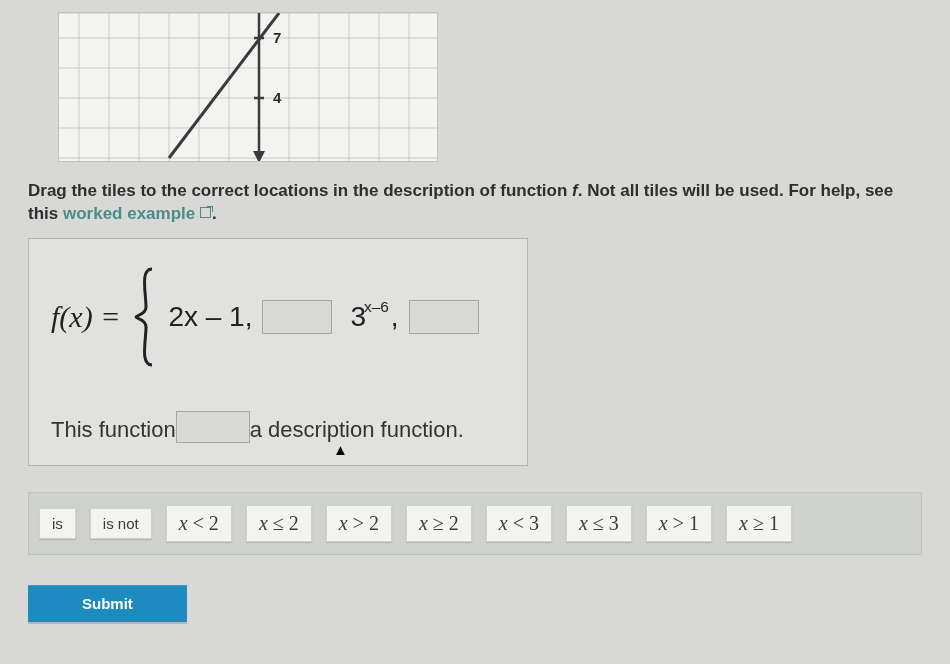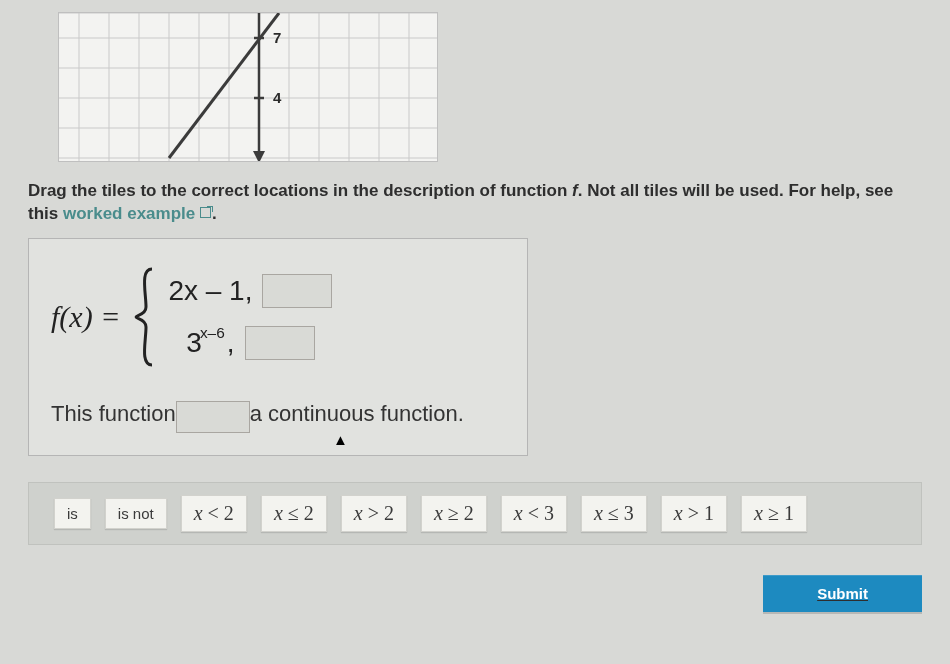--- a/index.html
+++ b/index.html
@@ -78,56 +78,54 @@
     gap: 10px;
     font-size: 30px;
     font-style: italic;
     font-family: "Times New Roman", serif;
     color: #222;
   }
   .fx-label { font-style: italic; }
   .brace-svg { flex: 0 0 auto; }
   .pieces {
     display: flex;
-    flex-direction: column;
     gap: 18px;
     font-size: 28px;
     font-style: normal;
     font-family: Arial, Helvetica, sans-serif;
-    align-items: center;
   }
   .piece-line { display: flex; align-items: center; gap: 10px; }
   .piece-expr { white-space: nowrap; }
   .sup { font-size: 0.55em; position: relative; top: -0.9em; left: -2px; letter-spacing: 0px;}
   .drop-slot {
     width: 64px; height: 32px;
     border: 1px solid #a9a6a1;
     background: #d9dad6;
   }
   .drop-slot.big {
     width: 70px; height: 34px;
   }
 
   .sentence {
-    margin-top: 34px;
-    display: flex;
-    align-items: flex-start;
+    margin-top: 44px;
+    display: flex;
+    align-items: flex-end;
     font-size: 22px;
     color: #333;
   }
   .sentence .drop-slot {
     width: 74px; height: 32px;
   }
 
   
   .tiles-bar {
     margin-top: 26px;
     background: #cfd1cd;
     border: 1px solid #c0c2be;
-    padding: 12px 25px;
+    padding: 12px 10px;
     display: flex;
     gap: 14px;
     align-items: center;
   }
   .tile {
     background: #f3f3ef;
     border: 1px solid #d2d2cd;
     box-shadow: 0 1px 1px rgba(0,0,0,0.12);
     padding: 6px 12px;
     font-size: 20px;
@@ -139,22 +137,21 @@
   .tile.word {
     font-family: Arial, Helvetica, sans-serif;
     font-size: 15px;
   }
   .tile .mi { font-style: italic; }
 
   
   .submit-row {
     margin-top: 30px;
     display: flex;
-    justify-content: flex-end;
-    text-decoration: underline;
+    justify-content: flex-start;
   }
   .submit-btn {
     background: #1d8ac0;
     color: #fff;
     border: none;
     padding: 10px 54px;
     font-size: 15px;
     font-weight: bold;
     box-shadow: 0 2px 0 rgba(0,0,0,0.15), inset 0 1px 0 rgba(255,255,255,0.15);
     cursor: pointer;
@@ -230,21 +227,21 @@
             <span>3</span><span class="sup">x–6</span><span>,</span>
           </span>
           <span class="drop-slot big"></span>
         </div>
       </div>
     </div>
 
     <div class="sentence" style="position:relative;">
       <span>This function</span>
       <span class="drop-slot"></span>
-      <span>a continuous function.</span>
+      <span>a description function.</span>
       <span class="cursor-arrow" style="left:282px; top:30px;">▲</span>
     </div>
   </div>
 
   <div class="tiles-bar">
     <div class="tile word">is</div>
     <div class="tile word">is not</div>
     <div class="tile"><span class="mi">x</span><span> &lt; 2</span></div>
     <div class="tile"><span class="mi">x</span><span> ≤ 2</span></div>
     <div class="tile"><span class="mi">x</span><span> &gt; 2</span></div>

